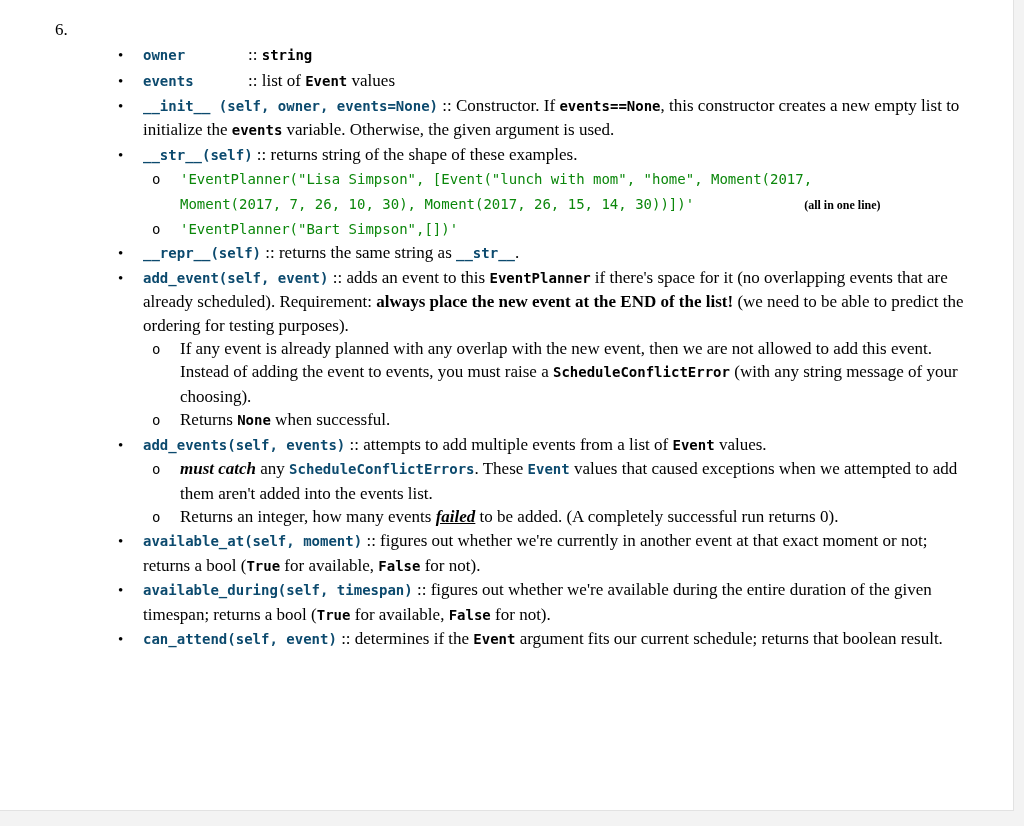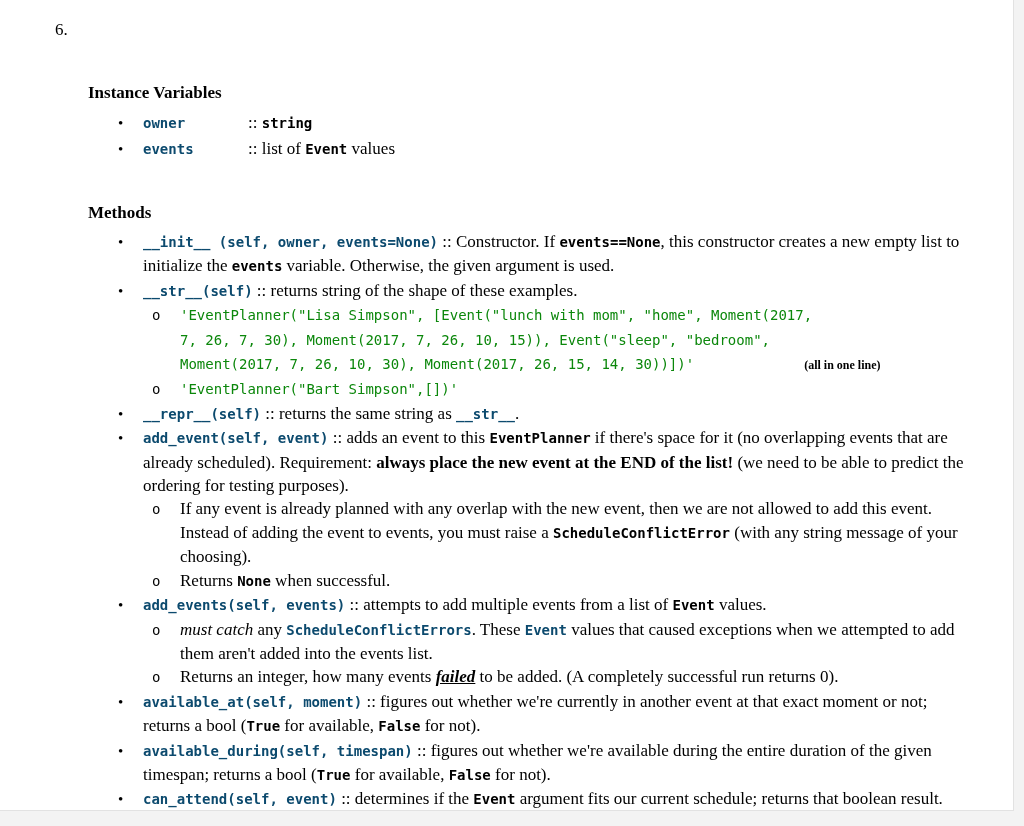--- a/index.html
+++ b/index.html
@@ -29,75 +29,69 @@
   .li.l2{padding-left:34px;}
   .li.l2 .marker{flex:0 0 28px;}
   .li .marker.circle{font-family:"DejaVu Sans Mono",monospace;font-size:14px;}
   .li .marker.disc{font-size:15px;}
   .li .content{flex:1 1 auto;}
   .var-row{line-height:25px;}
   .var-name{display:inline-block;width:105px;}
   
   .s-t{font-family:"Liberation Serif",serif;}
   .s-b{font-family:Liberation Serif, serif;font-weight:bold;}
-  .s-bi{font-family:"Liberation Serif",serif;font-weight:normal;font-style:italic;}
+  .s-bi{font-family:"Liberation Serif",serif;font-weight:bold;font-style:italic;}
   .s-biu{font-family:"Liberation Serif",serif;font-weight:bold;font-style:italic;text-decoration:underline;}
   .s-m{font-family:"DejaVu Sans Mono",monospace;font-weight:bold;font-size:14px;text-align:right;}
   .s-c{font-family:"DejaVu Sans Mono",monospace;font-weight:bold;font-size:14px;color:#0c4a6e;}
   .s-ch{font-family:"DejaVu Sans Mono",monospace;font-weight:bold;font-size:16px;color:#1f1fff;}
   .s-g{font-family:"DejaVu Sans Mono",monospace;font-size:14px;color:#0b870b;}
   .s-note{font-family:"Liberation Serif",serif;font-weight:bold;font-size:12px;margin-left:110px;}
 </style>
 </head>
 <body>
 
 <div class="page">
 
   <div class="doc-heading">
     <span>6.</span>
   </div>
 
-  <div class="section-title">Instance Variables</div>
   <div class="var-list" id="var-list">
   <div class="li l1 var-row">
     <span class="marker disc">•</span>
     <span class="content">
       <span class="var-name s-c">owner</span><span class="var-type"><span class="s-t">:: </span><span class="s-m">string</span></span>
     </span>
   </div>
 
   <div class="li l1 var-row">
     <span class="marker disc">•</span>
     <span class="content">
       <span class="var-name s-c">events</span><span class="var-type"><span class="s-t">:: list of </span><span class="s-m">Event</span><span class="s-t"> values</span></span>
     </span>
   </div>
 </div>
 
-  <div class="section-title">Methods</div>
   <div class="method-list" id="method-list">
   <div class="li l1">
     <span class="marker disc">•</span>
     <span class="content"><span class="s-c">__init__ (self, owner, events=None)</span><span class="s-t"> :: Constructor. If </span><span class="s-m">events==None</span><span class="s-t">, this constructor creates a new empty list to initialize the </span><span class="s-m">events</span><span class="s-t"> variable. Otherwise, the given argument is used.</span></span>
   </div>
 
   <div class="li l1">
     <span class="marker disc">•</span>
     <span class="content"><span class="s-c">__str__(self)</span><span class="s-t"> :: returns string of the shape of these examples.</span></span>
   </div>
 
   <div class="li l2">
     <span class="marker circle">o</span>
     <span class="content"><span class="s-g">'EventPlanner("Lisa Simpson", [Event("lunch with mom", "home", Moment(2017,</span></span>
   </div>
 
-  <div class="li l2">
-    <span class="marker"></span>
-    <span class="content"><span class="s-g">7, 26, 7, 30), Moment(2017, 7, 26, 10, 15)), Event("sleep", "bedroom",</span></span>
-  </div>
 
   <div class="li l2">
     <span class="marker"></span>
     <span class="content"><span class="s-g">Moment(2017, 7, 26, 10, 30), Moment(2017, 26, 15, 14, 30))])'</span><span class="s-note">(all in one line)</span></span>
   </div>
 
   <div class="li l2">
     <span class="marker circle">o</span>
     <span class="content"><span class="s-g">'EventPlanner("Bart Simpson",[])'</span></span>
   </div>

